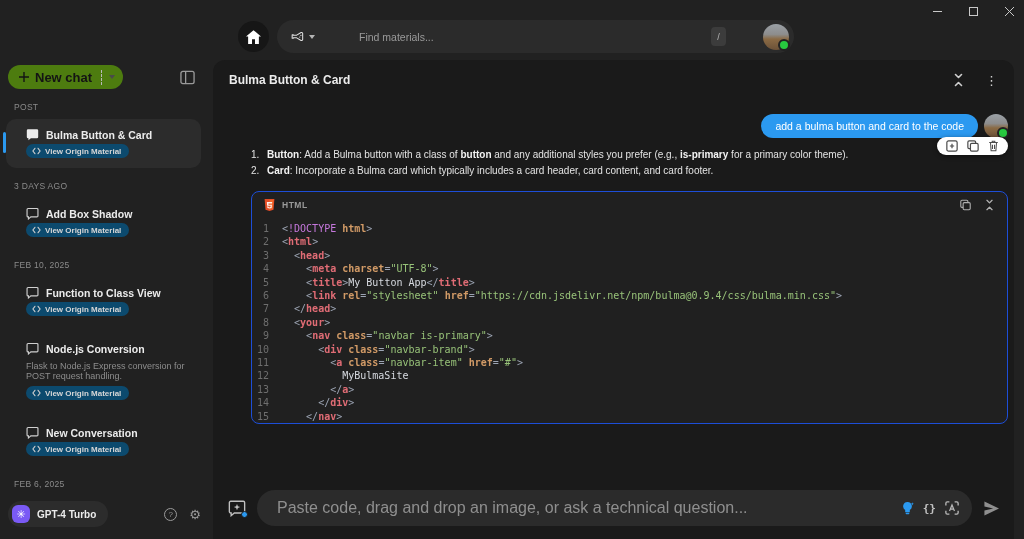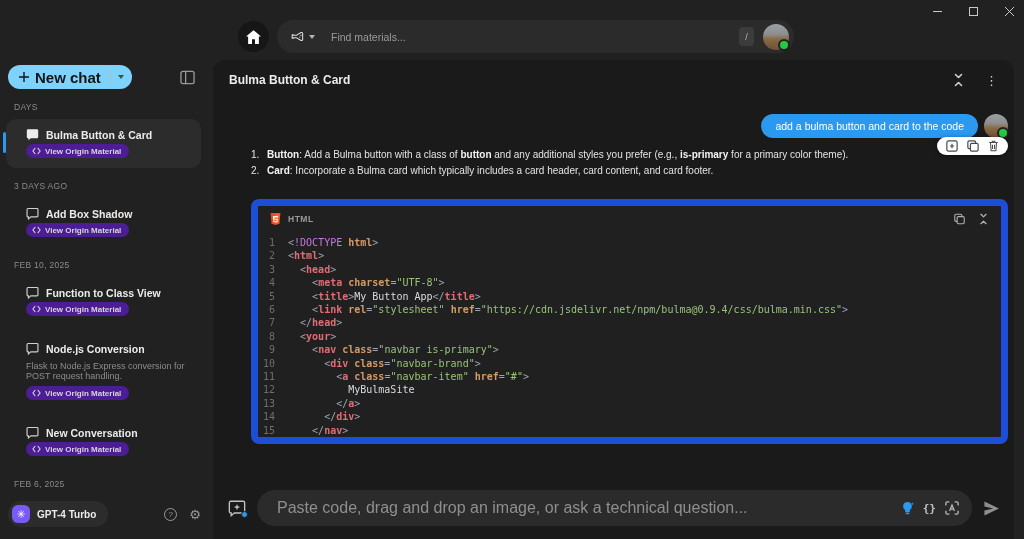--- a/index.html
+++ b/index.html
@@ -5,47 +5,47 @@
   * { margin:0; padding:0; box-sizing:border-box; }
   html,body { width:1024px; height:539px; overflow:hidden; }
   body { background:#212121; font-family:"Liberation Sans",sans-serif; color:#e6e6e6; position:relative; }
 
   
   .win-controls { position:absolute; top:2px; right:4px; display:flex; gap:14px; z-index:30; }
   .win-btn { width:22px; height:18px; display:flex; align-items:center; justify-content:center; color:#c9c9c9; font-size:10px; }
 
   
   .home-btn { position:absolute; left:238px; top:21px; width:31px; height:31px; border-radius:50%; background:#161616; display:flex; align-items:center; justify-content:center; }
-  .search-pill { position:absolute; left:277px; top:20px; width:517px; height:33px; border-radius:17px; background:#2b2b2b; display:flex; align-items:center; padding:0 5px 0 14px; }
+  .search-pill { position:absolute; left:277px; top:20px; width:517px; height:33px; border-radius:17px; background:#2b2b2b; display:flex; align-items:center; padding:0 5px 0 14px;gap:28px; }
   .flask-wrap { display:flex; align-items:center; gap:4px; margin-right:16px; }
   .caret { width:0; height:0; border-left:3.5px solid transparent; border-right:3.5px solid transparent; border-top:4px solid #b5b5b5; }
   .search-input { flex:1; background:transparent; border:none; outline:none; color:#ddd; font-size:10.5px; font-family:"Liberation Sans",sans-serif; }
   .search-input::placeholder { color:#9a9a9a; }
   .kbd-badge { width:15px; height:19px; border-radius:4px; background:#3c3c3c; color:#b5b5b5; font-size:9px; display:flex; align-items:center; justify-content:center; margin-right:9px; }
   .avatar { width:26px; height:26px; border-radius:50%; position:relative; flex:none;
             background:linear-gradient(180deg,#9aa0a6 0%,#8d8d8d 40%,#8a6a44 58%,#6b5138 100%); }
   .avatar::after { content:""; position:absolute; right:-1px; bottom:-1px; width:8px; height:8px; border-radius:50%; background:#27c93f; border:2px solid #222; }
 
   
   .sidebar { position:absolute; left:0; top:55px; width:213px; bottom:0; }
   .sidebar-top { display:flex; align-items:center; margin:10px 10px 0 8px; }
-  .new-chat { background:#7dd3fc; color:#141414; height:24px; border-radius:12px; display:flex; align-items:center; font-size:15px; font-weight:bold; }
+  .new-chat { background:#4d7c0f; color:#141414; height:24px; border-radius:12px; display:flex; align-items:center; font-size:13px; font-weight:bold; }
   .new-chat-main { display:flex; align-items:center; gap:6px; padding:0 9px 0 11px; }
   .new-chat-caret { padding:0 8px 0 7px; border-left:1px dashed #b9b9b9; height:15px; display:flex; align-items:center; }
   .new-chat-caret .caret { border-top-color:#4a4a4a; }
   .sb-toggle { margin-left:auto; margin-right:8px; }
 
   .section-label { font-size:8.5px; color:#8b8b8b; margin:13px 0 7px 14px; letter-spacing:.3px; }
   .chat-item { margin:0 12px 7px 6px; padding:9px 10px 9px 20px; border-radius:10px; position:relative; cursor:pointer; }
   .chat-item.active { background:#2c2c2c; }
   .chat-item.active::before { content:""; position:absolute; left:-3px; top:13px; width:3px; height:21px; border-radius:2px; background:#2b99f0; }
   .item-title-row { display:flex; align-items:center; gap:7px; }
   .item-title { font-size:10.5px; font-weight:bold; color:#ececec; white-space:nowrap; }
   .item-desc { font-size:9px; color:#8d8d8d; line-height:10px; margin:6px 0 2px 0; max-width:160px; }
-  .item-badge { display:inline-flex; align-items:center; gap:4px; background:#4c1d95; border-radius:8px; padding:2.5px 8px 2.5px 6px; margin-top:1px; }
+  .item-badge { display:inline-flex; align-items:center; gap:4px; background:#0c4a6e; border-radius:8px; padding:2.5px 8px 2.5px 6px; margin-top:1px; }
   .badge-text { font-size:8px; color:#d6d6d6; font-weight:bold; white-space:nowrap; }
 
   .model-bar { position:absolute; left:0; bottom:0; width:213px; height:44px; display:flex; align-items:center; padding:0 12px 6px 8px; }
   .model-pill { background:#2c2c2c; border-radius:13px; height:26px; display:flex; align-items:center; gap:7px; padding:0 12px 0 4px; cursor:pointer; }
   .model-logo { width:18px; height:18px; border-radius:6px; background:#7a5af5; color:#fff; display:flex; align-items:center; justify-content:center; font-size:11px; }
   .model-name { font-size:10px; color:#ececec; font-weight:bold; }
   .model-bar .right-icons { margin-left:auto; display:flex; align-items:center; gap:12px; }
   .help-circle { width:13px; height:13px; border-radius:50%; border:1.2px solid #9a9a9a; color:#9a9a9a; font-size:8px; display:flex; align-items:center; justify-content:center; }
   .gear { font-family:"DejaVu Sans",sans-serif; color:#9a9a9a; font-size:13px; line-height:1; }
 
@@ -64,21 +64,21 @@
 
   .intro, .outro { font-size:10px; color:#e3e3e3; line-height:14px; white-space:nowrap; }
   .intro { margin-top:26px; }
   .list { margin-top:7px; }
   .list-item { display:flex; font-size:10px; color:#e3e3e3; line-height:15.5px; }
   .li-num { width:16px; flex:none; }
   .li-body b { color:#f2f2f2; }
   .outro { margin-top:9px; }
 
   
-  .code-block { margin-top:21px; border:7px solid #1d4ed8; border-radius:8px; background:#202020; overflow:hidden; }
+  .code-block { margin-top:13px; border:1px solid #1d4ed8; border-radius:8px; background:#202020; overflow:hidden; }
   .code-header { height:26px; display:flex; align-items:center; gap:7px; padding:0 12px; }
   .code-lang { font-size:8.5px; color:#9a9a9a; letter-spacing:.5px; font-weight:bold; }
   .code-header .code-actions { margin-left:auto; display:flex; align-items:center; gap:13px; }
   .code-lines { padding-top:4px; font-family:"DejaVu Sans Mono",monospace; font-size:10px; }
   .code-line { display:flex; line-height:13.4px; }
   .ln { width:30px; flex:none; text-align:right; padding-right:13px; color:#6e6e6e; }
   .lc { white-space:pre; }
   .tk-pn { color:#9da5b4; }
   .tk-kw { color:#c678dd; }
   .tk-tag { color:#e06c75; font-weight:bold; }
@@ -158,21 +158,21 @@
     </div>
     <span class="sb-toggle">
       <svg width="15" height="15" viewBox="0 0 16 16">
           <rect x="1" y="1.5" width="14" height="13" rx="2" fill="none" stroke="#9a9a9a" stroke-width="1.4"></rect>
           <path d="M6 1.5v13" stroke="#9a9a9a" stroke-width="1.4"></path>
         </svg>
     </span>
   </div>
   <div>
       <div class="section">
-        <div class="section-label">DAYS</div>
+        <div class="section-label">POST</div>
         <div class="chat-item active"><div class="item-title-row">
             <span class="item-icon">
               <svg width="13" height="13" viewBox="0 0 16 16">
                 <path d="M2.5 1.5h11A1.5 1.5 0 0115 3v8a1.5 1.5 0 01-1.5 1.5H6l-3 2.6v-2.6H2.5A1.5 1.5 0 011 11V3a1.5 1.5 0 011.5-1.5z" fill="#ececec"></path>
               </svg>
             </span>
             <span class="item-title">Bulma Button &amp; Card</span>
           </div><div class="item-badge">
             <span class="badge-icon">
               <svg width="9" height="8" viewBox="0 0 10 8">

